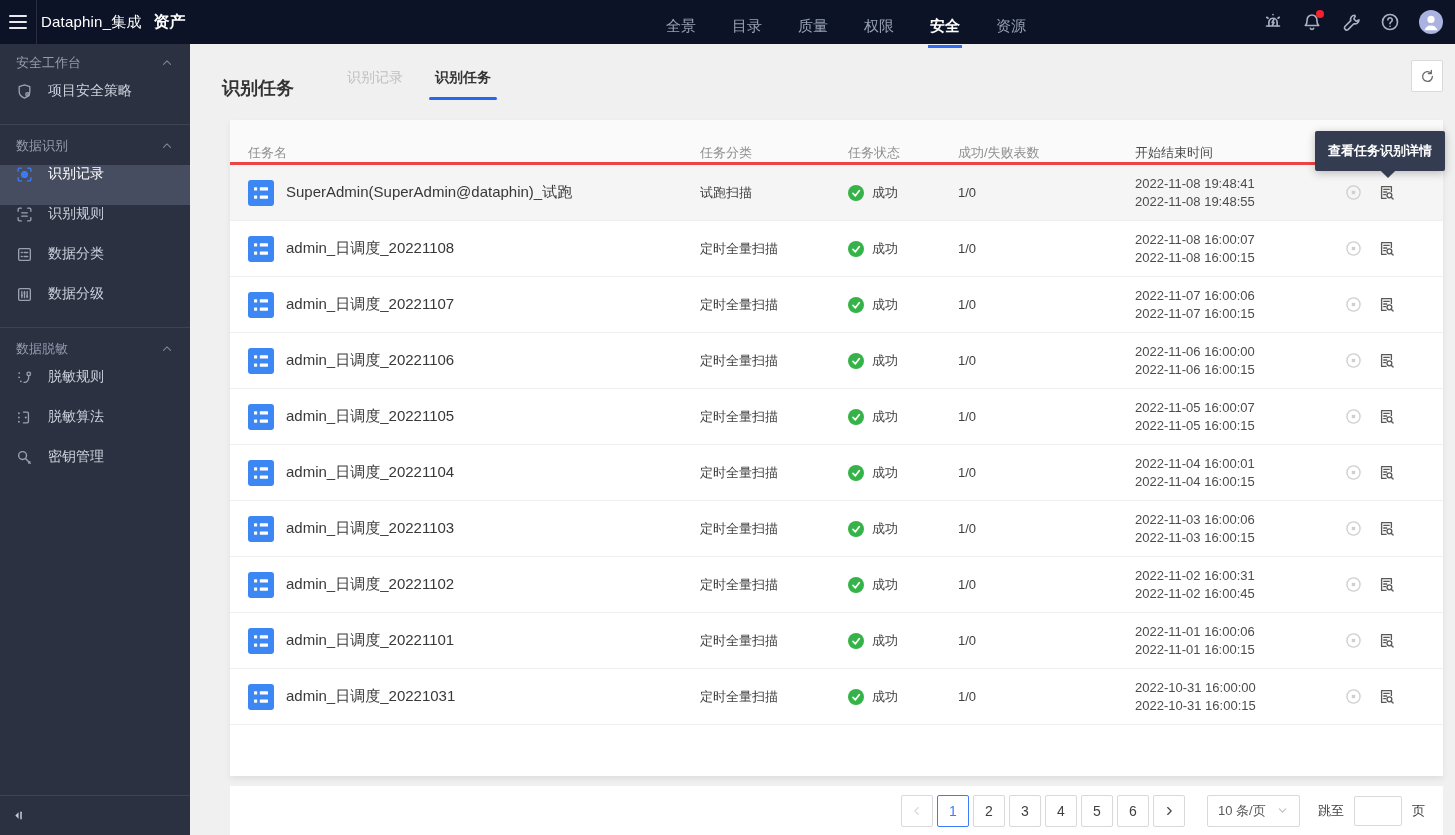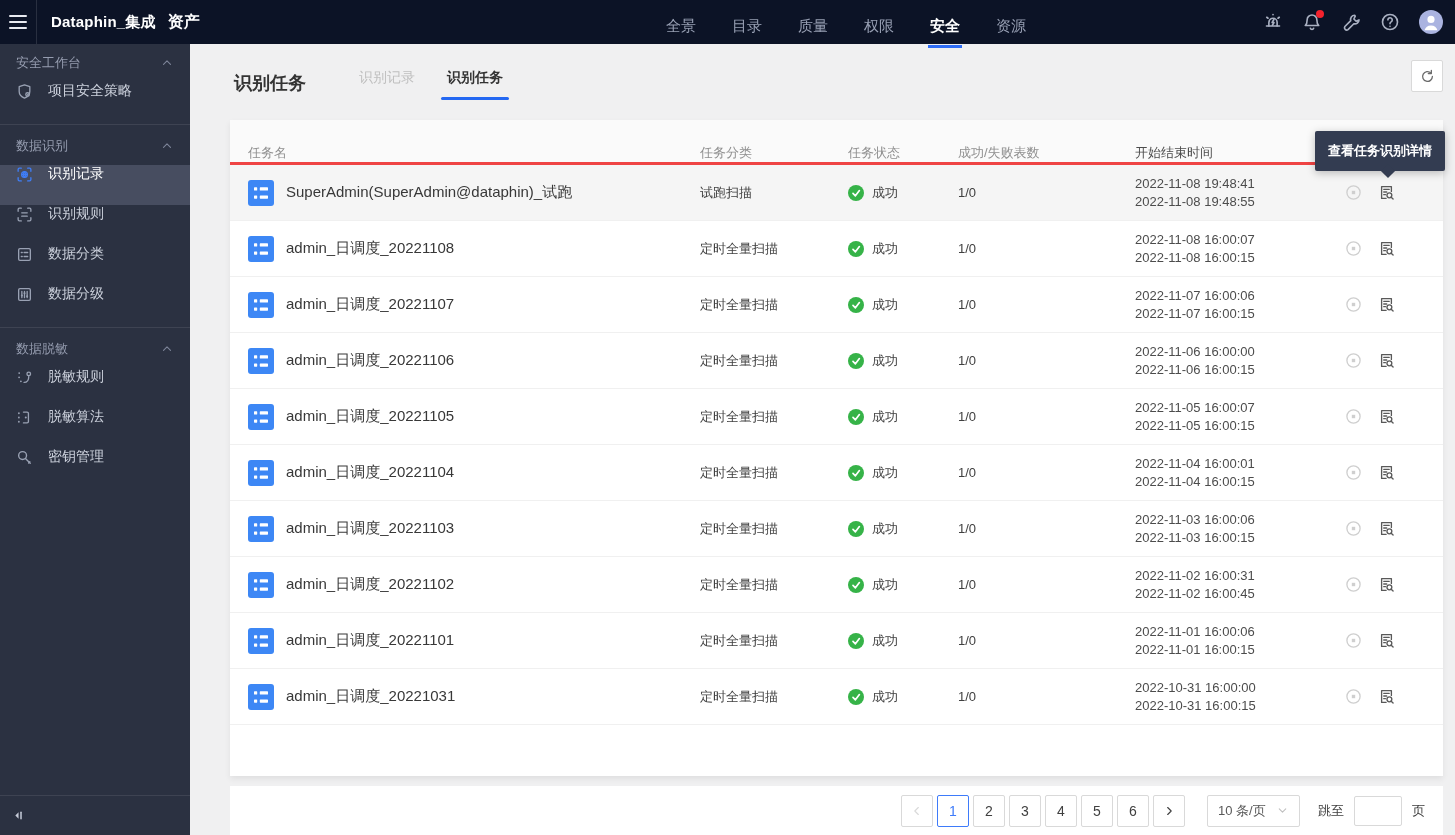--- a/index.html
+++ b/index.html
@@ -6,21 +6,21 @@
   html,body { width:1455px; height:835px; overflow:hidden;
     font-family:"Liberation Sans","DejaVu Sans",sans-serif; background:#f0f0f1; }
   .app { position:relative; width:1455px; height:835px; }
 
   
   .topbar { position:absolute; top:0; left:0; right:0; height:44px; background:#0c1326;
     display:flex; align-items:center; color:#fff; z-index:20; }
   .burger { width:37px; height:44px; display:flex; flex-direction:column; justify-content:center;
     align-items:center; gap:4px; border-right:1px solid rgba(255,255,255,.12); cursor:pointer; }
   .burger i { display:block; width:18px; height:2px; background:#e8eaf0; border-radius:1px; }
-  .brand { font-size:15px; font-weight:700; margin-left:14px; letter-spacing:.2px; }
+  .brand { font-size:15px; font-weight:400; margin-left:4px; letter-spacing:.2px; }
   .brand-module { font-size:16px; font-weight:700; margin-left:12px; }
   .topnav { position:absolute; left:648px; top:4px; height:44px; display:flex; }
   .topnav .nav-item { position:relative; height:44px; display:flex; align-items:center;
     padding:0 18px; font-size:15px; color:#98a0b4; cursor:pointer; }
   .topnav .nav-item.active { color:#fff; font-weight:700; }
   .topnav .nav-item.active::after { content:""; position:absolute; left:16px; right:16px;
     bottom:0; height:3px; background:#2e6cf6; }
   .top-icons { position:absolute; right:12px; top:0; height:44px; display:flex;
     align-items:center; gap:19px; color:#aab1c2; }
   .tico { position:relative; width:20px; height:20px; cursor:pointer; display:flex;
@@ -44,21 +44,21 @@
   .side-item.active { background:#474d60; color:#fff; }
   .side-item.active .sicon { color:#3f7ef7; }
   .side-div { border-top:1px solid rgba(255,255,255,.09); margin:2px 0; }
   .collapse-bar { position:absolute; left:0; right:0; bottom:0; height:40px;
     border-top:1px solid rgba(255,255,255,.09); display:flex; align-items:center;
     padding-left:12px; color:#c6cbd8; cursor:pointer; }
   .collapse-bar svg { width:15px; height:15px; }
 
   
   .main { position:absolute; top:44px; left:190px; right:0; bottom:0; background:#f0f0f1; }
-  .page-header { position:relative; padding:22px 0 0 44px; display:flex; align-items:center;font-family:Liberation Mono, monospace; }
+  .page-header { position:relative; padding:22px 0 0 32px; display:flex; align-items:flex-end;font-family:Liberation Mono, monospace; }
   .page-title { font-size:18px; font-weight:700; color:#333; }
   .tabs { display:flex; gap:32px; margin-left:53px; margin-top:3px; }
   .tab { position:relative; font-size:14px; color:#bfbfbf; padding-bottom:13px; cursor:pointer; }
   .tab.active { color:#333; font-weight:600; }
   .tab.active::after { content:""; position:absolute; left:-6px; right:-6px; bottom:0;
     height:3px; background:#2468f2; border-radius:2px; }
   .refresh-btn { position:absolute; top:16px; right:12px; width:32px; height:32px;
     background:#fff; border:1px solid #d9d9d9; border-radius:2px; display:flex;
     align-items:center; justify-content:center; color:#6b6b6b; cursor:pointer; }
   .refresh-btn svg { width:15px; height:15px; }

